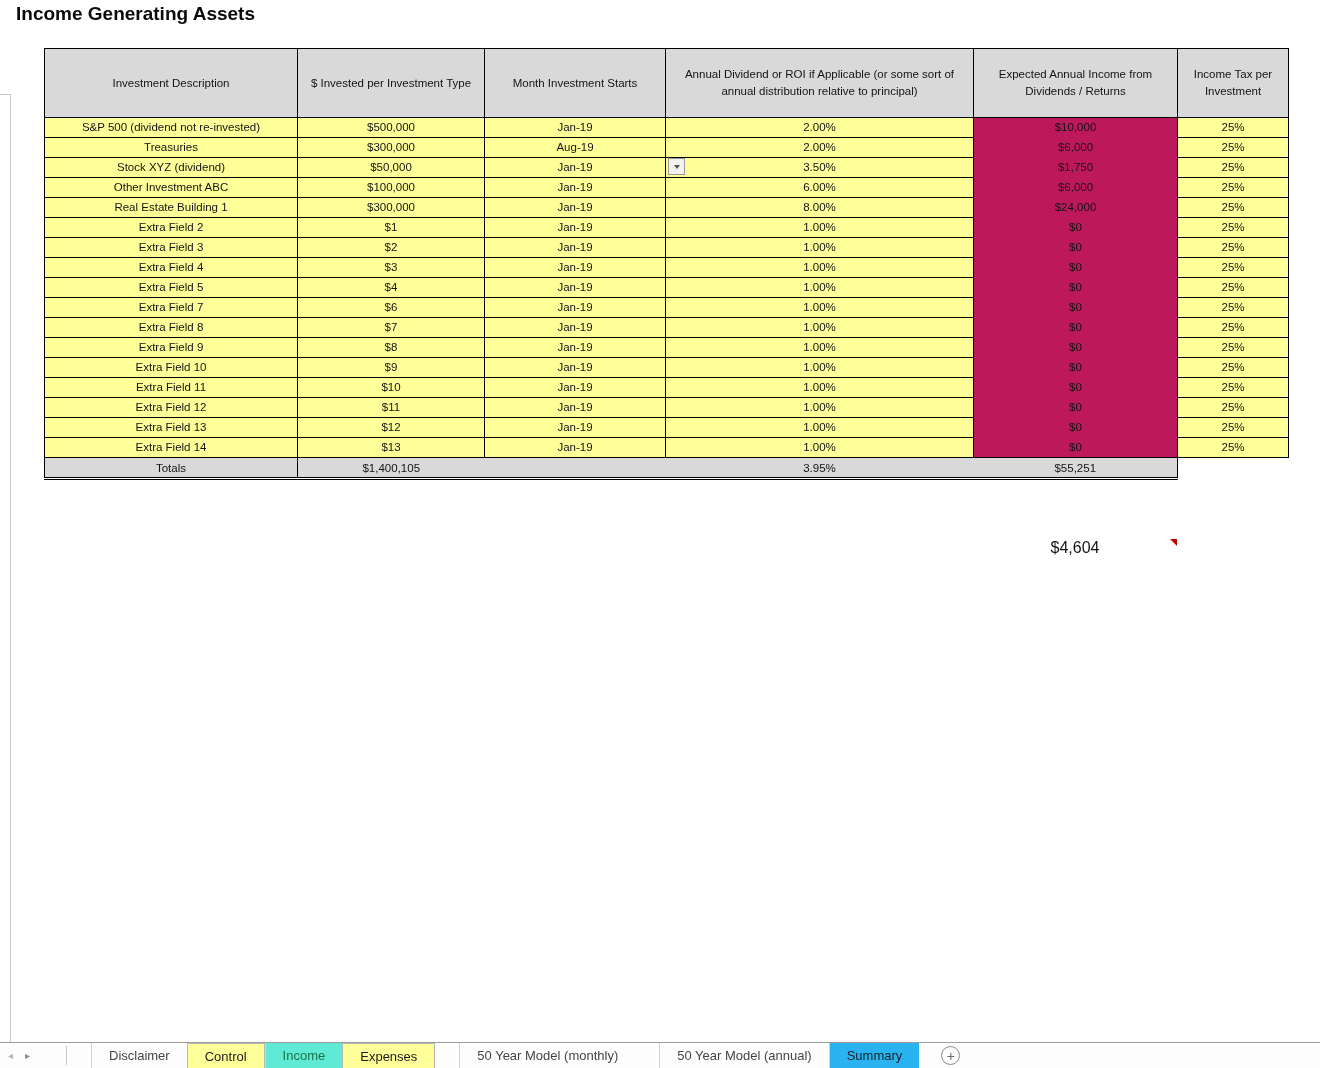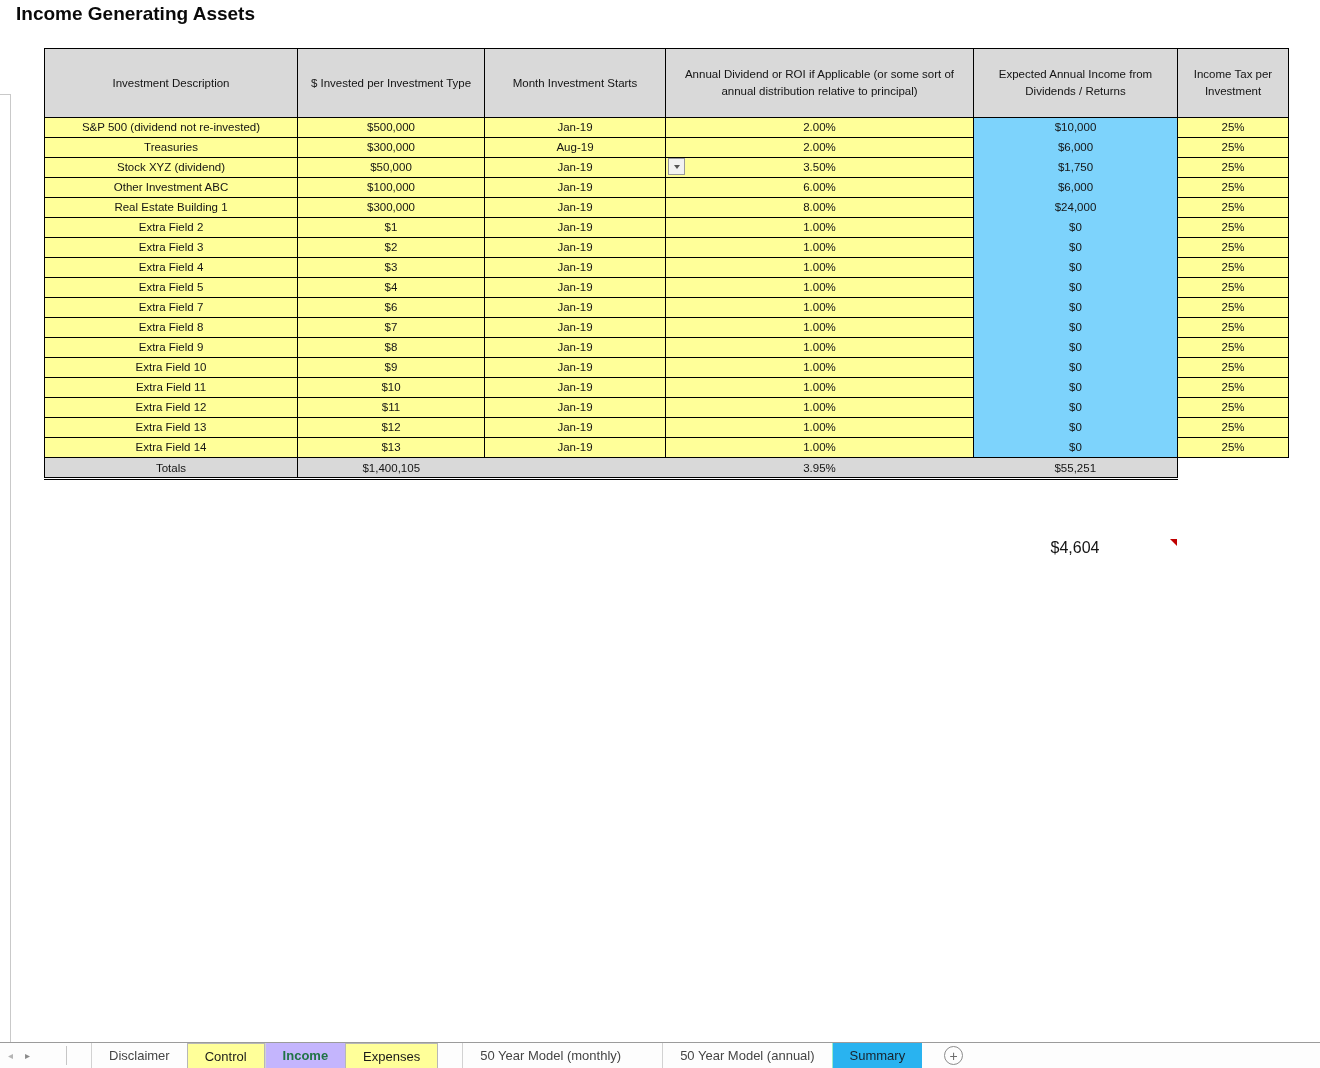--- a/index.html
+++ b/index.html
@@ -12,21 +12,21 @@
   .edge-h { position:absolute; left:0; top:94px; width:11px; height:1px; background:#c9c9c9; }
   .edge-v { position:absolute; left:10px; top:94px; width:1px; height:948px; background:#c9c9c9; }
 
   .grid { position:absolute; left:44px; top:48px; width:1250px; }
   table { border-collapse:collapse; table-layout:fixed; width:1244px; font-size:11.5px; color:#141414; }
   th, td { text-align:center; vertical-align:middle; overflow:hidden; white-space:nowrap; }
   thead th { height:69px; background:#D9D9D9; border:1px solid #000; font-weight:normal;
              padding:2px 8px; white-space:normal; line-height:1.45; }
   tbody tr { height:20px; }
   tbody td { border:1px solid #000; background:#FFFF99; padding:0 4px; line-height:19px; position:relative; }
-  tbody td.c-income { background:#7dd3fc; border-top:none; border-bottom:none; }
+  tbody td.c-income { background:#be185d; border-top:none; border-bottom:none; }
   tfoot tr { height:21px;margin-left:44px; }
   tfoot td { background:#D9D9D9; border-top:1px solid #000; border-bottom:3px double #000;
              line-height:18px; }
   tfoot td.f1 { border-left:1px solid #000; border-right:1px solid #000; }
   tfoot td.f5 { border-right:1px solid #000; }
   tfoot td.f6 { background:transparent; border:none; }
 
   .corner-flag { position:absolute; top:0; right:0; width:0; height:0;
                  border-top:7px solid #C00000; border-left:7px solid transparent; }
 
@@ -45,21 +45,21 @@
             display:flex; align-items:stretch; font-size:13px; color:#444; }
   .nav-arrows { width:66px; display:flex; align-items:center; justify-content:flex-start;
                 gap:12px; padding-left:8px; }
   .arrow { font-size:10px; line-height:1; }
   .arrow.left { color:#b5b5b5; }
   .arrow.right { color:#8a8a8a; }
   .sep { width:1px; background:#c6c6c6; margin:3px 0; }
   .tab { display:flex; align-items:center; padding:0 17px; cursor:default; border-left:1px solid #d2d2d2; }
   .tab-plain { background:transparent; color:#454545;margin-left:24px; }
   .tab-yellow { background:#FFFF99; color:#1a1a1a; border:1px solid #b7b7b7; border-bottom:none; }
-  .tab-active { background:#c4b5fd; color:#217346; font-weight:bold; }
+  .tab-active { background:#5eead4; color:#217346; font-weight:normal; }
   .tab-blue { background:#29B3F0; color:#18222c; border-left:1px solid #9ec; }
   .new-sheet { margin-left:22px; align-self:center; width:19px; height:19px; border-radius:50%;
                border:1px solid #8c8c8c; color:#6c6c6c; display:flex; align-items:center;
                justify-content:center; font-size:14px; line-height:1; cursor:default; }
 </style>
 </head>
 <body>
 
 <div class="page">
 

